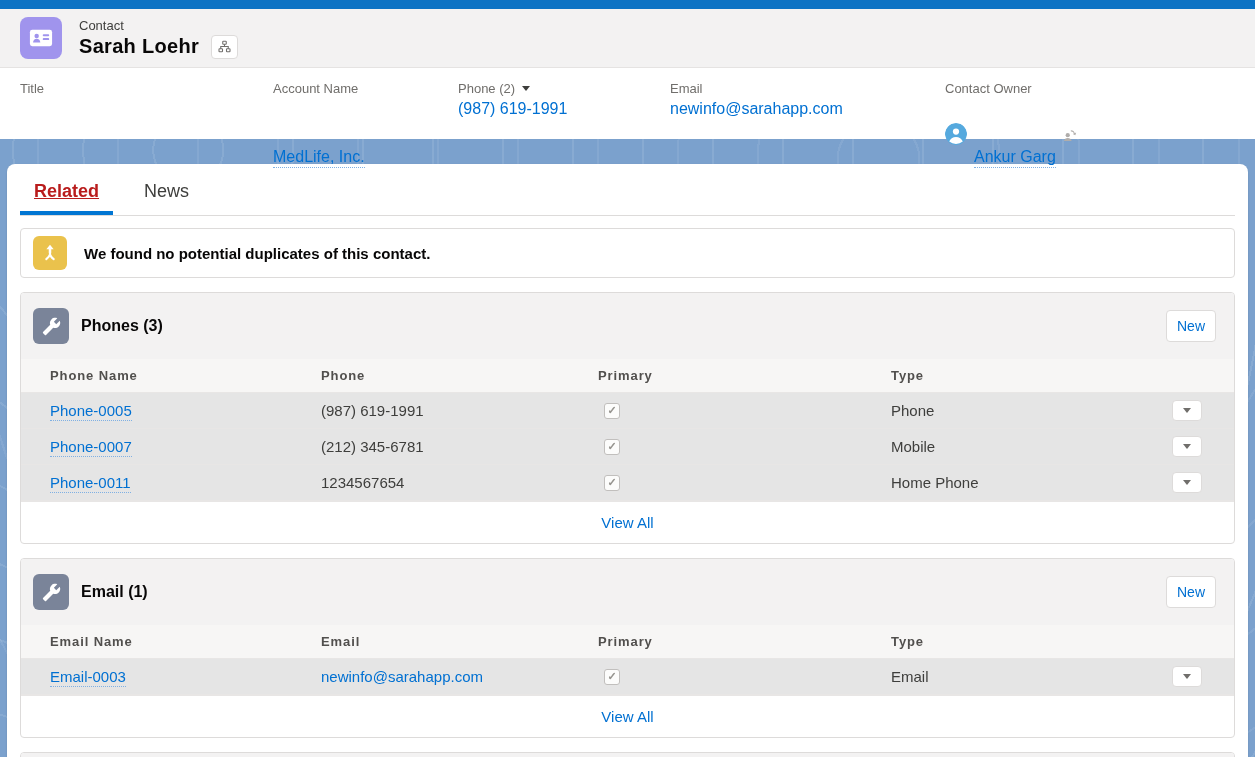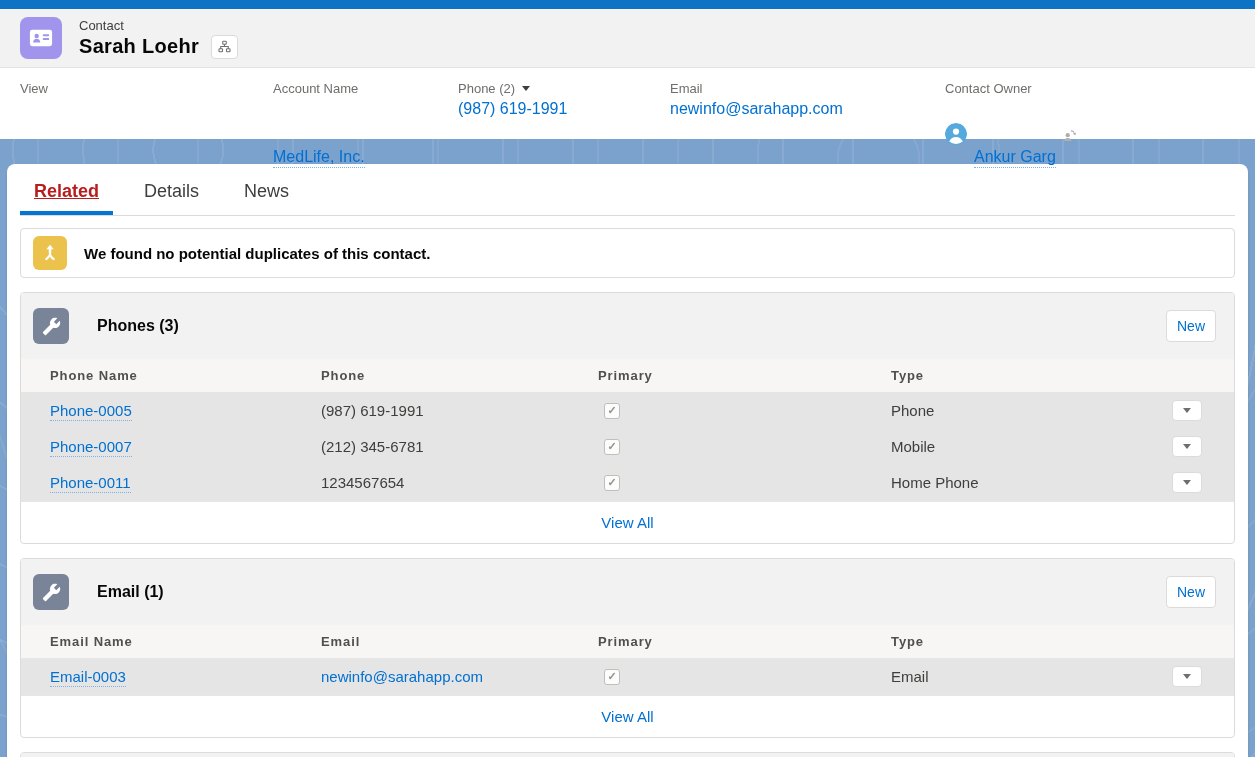--- a/index.html
+++ b/index.html
@@ -67,21 +67,21 @@
   .dup-icon { width:34px; height:34px; border-radius:6px; background:var(--merge-icon-bg,#eac24c);
     display:flex; align-items:center; justify-content:center; flex:none; }
   .dup-icon svg { width:20px; height:20px; }
   .dup-text { margin-left:17px; font-size:15px; font-weight:700; color:#080707; }
 
   .section-card { margin-top:14px; border:1px solid #dddbda; border-radius:4px; overflow:hidden; background:#fff; }
   .section-header { background:#f3f2f2; padding:15px 12px; display:flex; align-items:center; }
   .section-icon { width:36px; height:36px; border-radius:6px; background:var(--section-icon-bg,#7a8499);
     display:flex; align-items:center; justify-content:center; flex:none; }
   .section-icon svg { width:19px; height:19px; }
-  .section-title { margin-left:28px; font-size:16px; font-weight:700; color:#080707; }
+  .section-title { margin-left:12px; font-size:16px; font-weight:700; color:#080707; }
   .new-btn { margin-left:auto; margin-right:6px; height:32px; padding:0 10px; background:#fff;
     border:1px solid #dddbda; border-radius:4px; color:var(--link,#0070d2); font-size:14px;
     font-family:"Liberation Sans",sans-serif; cursor:pointer; }
 
   .tbl-header, .tbl-row { display:grid; grid-template-columns:300px 277px 293px 1fr 62px; align-items:center; }
   .tbl-header { height:34px; background:#f7f6f5; border-bottom:1px solid #e8e6e5; }
   .tbl-header .cell { font-size:13px; font-weight:700; color:#514f4d; letter-spacing:.9px; }
   .cell:first-child { padding-left:29px; }
   .tbl-row { height:36px; border-bottom:1px solid #e8e6e5; background:#e5e5e5; }
   .tbl-row:last-of-type { border-bottom:none; }
@@ -125,21 +125,21 @@
           <path d="M12 8.5V12M6 15.5V12h12v3.5"></path>
         </svg>
       </button>
     </div>
   </div>
 </header>
 
 <div class="fields-row" id="fields-row">
     <div class="field">
       <div class="field-label">
-        <span>View</span>
+        <span>Title</span>
       </div>
     </div>
     <div class="field">
       <div class="field-label">
         <span>Account Name</span>
       </div>
       <div class="field-value">
         <a class="link dotted">MedLife, Inc.</a>
       </div>
     </div>
@@ -182,21 +182,20 @@
             <path d="M13.8 6a5.6 5.6 0 0 1 5.6 4.2l2-.9-1.2 3.9-3.5-1.8 1.6-.8a4 4 0 0 0-4.3-2.8z"></path>
           </svg>
         </button>
       </div>
     </div>
   </div>
 
 <div class="main-card">
   <nav class="tabs" id="tabs">
       <div class="tab active">Related</div>
-      <div class="tab">Details</div>
       <div class="tab">News</div>
     </nav>
 
   <div class="dup-box">
     <span class="dup-icon">
       <svg viewBox="0 0 24 24">
         <path fill="#fff" d="M12 2l4.4 5.4h-2.9v4.3h-3V7.4H7.6z"></path>
         <path fill="none" stroke="#fff" stroke-width="2.5" stroke-linecap="round" d="M12 10.8v1.4c0 2.9-1.8 5.4-4.4 7.2"></path>
         <path fill="none" stroke="#fff" stroke-width="2.5" stroke-linecap="round" d="M12 10.8v1.4c0 2.9 1.8 5.4 4.4 7.2"></path>
       </svg>

